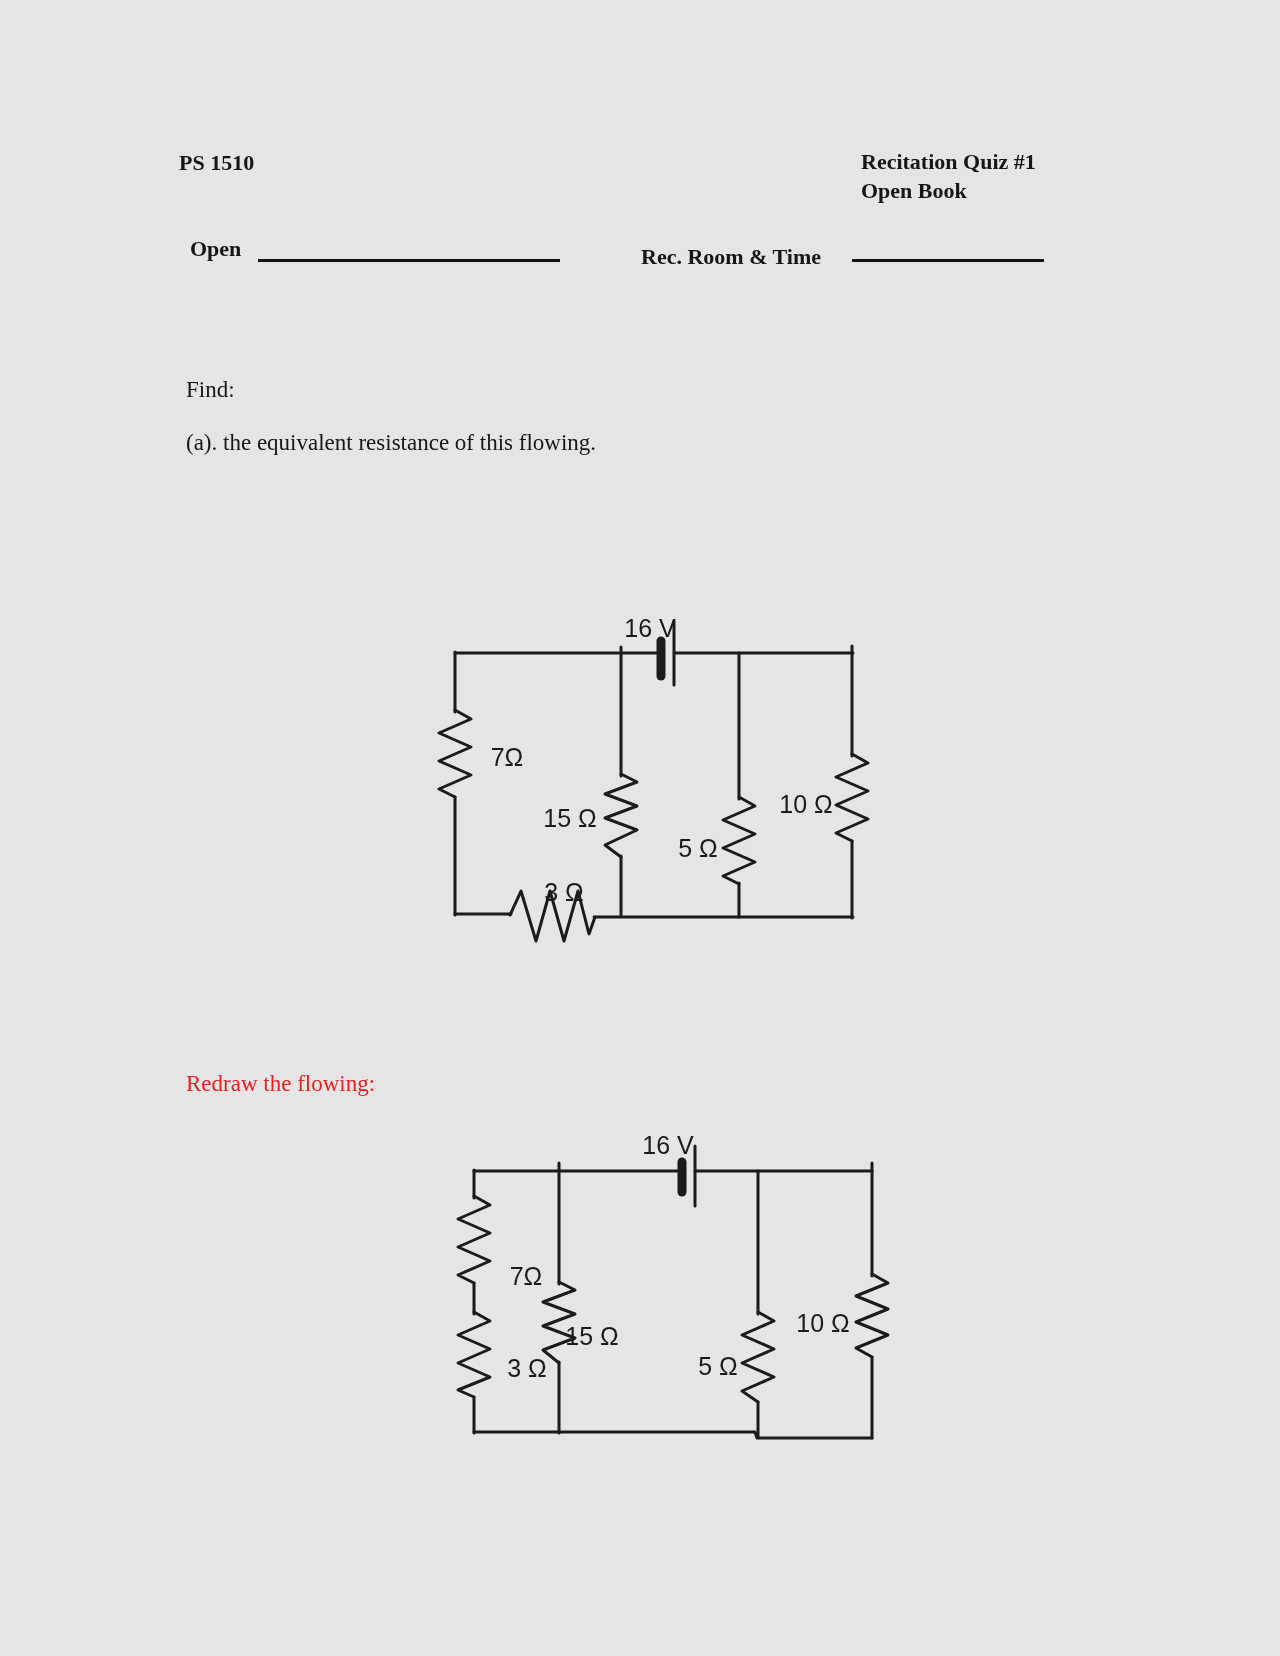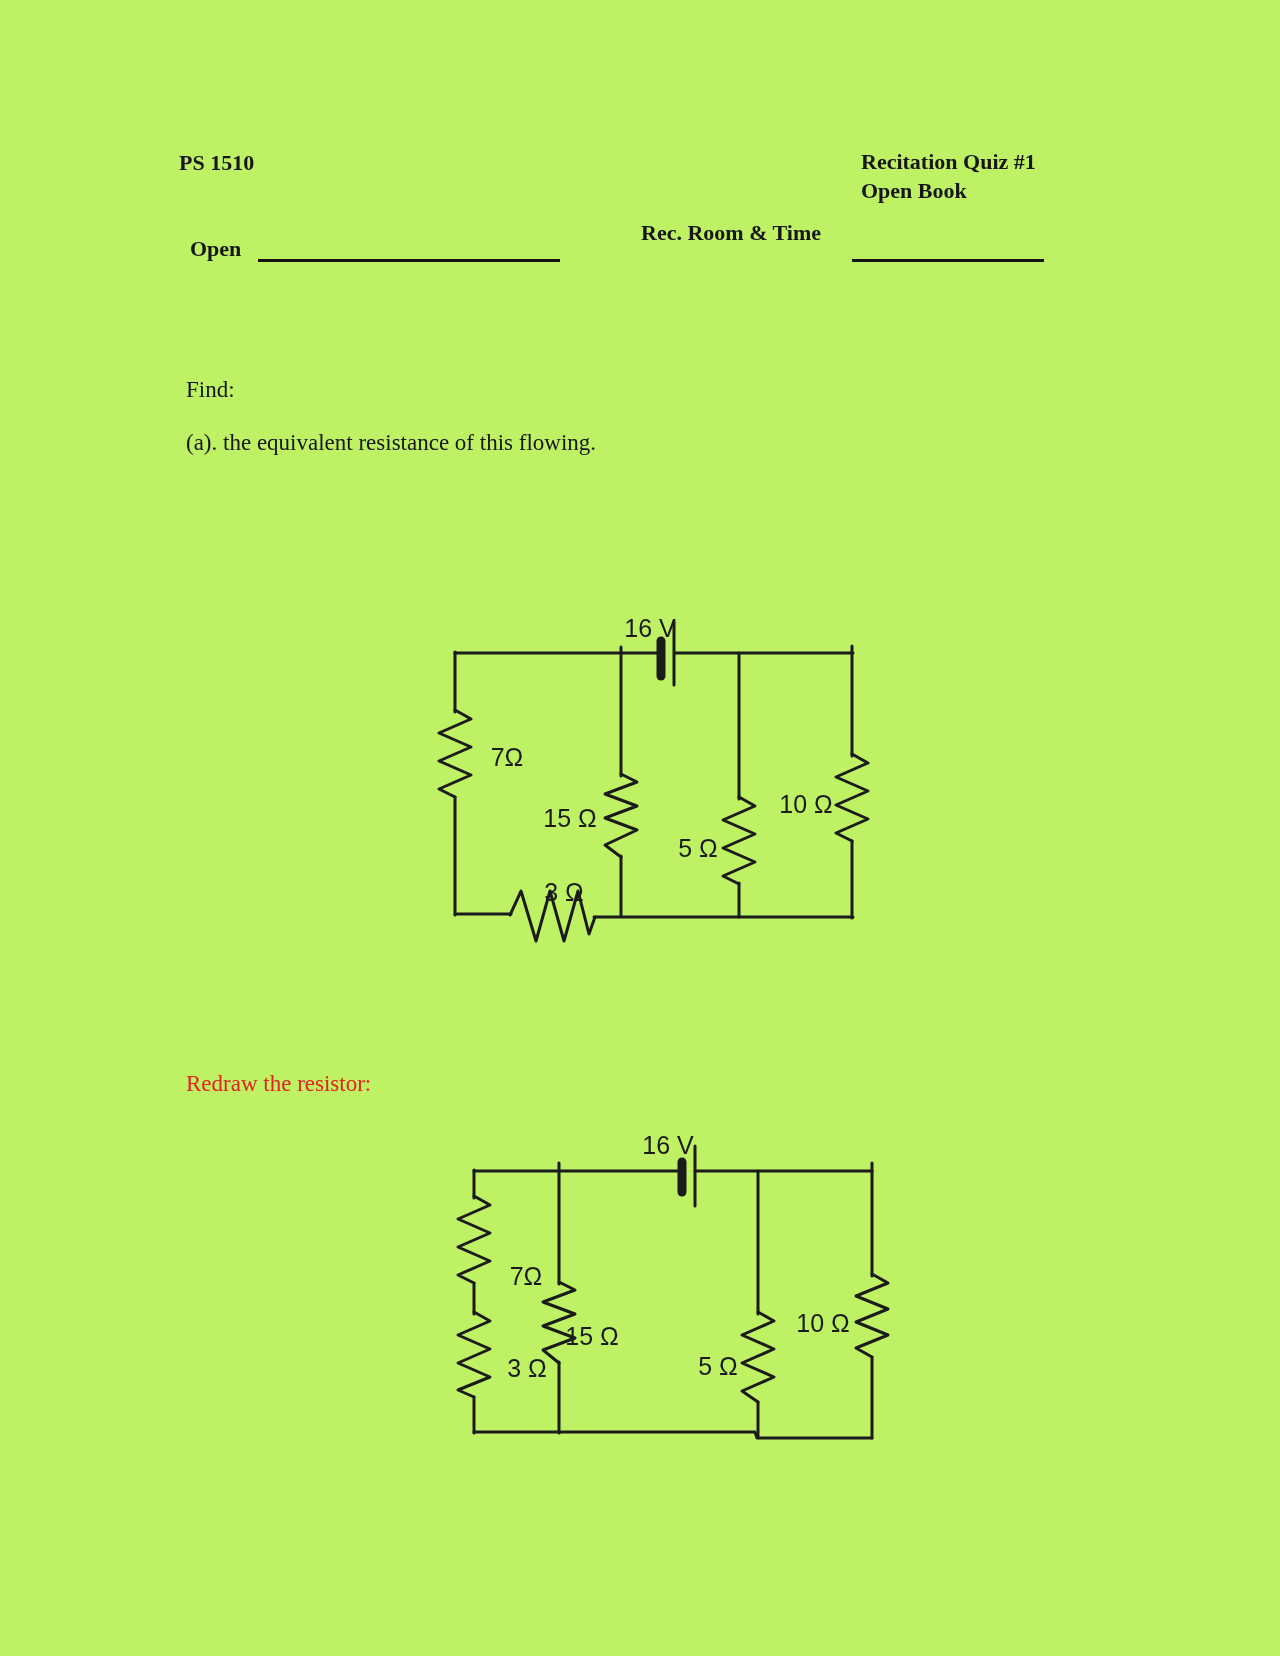--- a/index.html
+++ b/index.html
@@ -1,19 +1,19 @@
 <!DOCTYPE html>
 <html><head>
 <meta charset="utf-8">
 <style>
   html,body{margin:0;padding:0;background:#888;}
   .page{
     position:relative;
     width:1280px;height:1656px;
-    background:#bef264;
+    background:#e5e5e5;
     overflow:hidden;
     font-family:"Liberation Serif", serif;
     color:#161616;
   }
   .abs{position:absolute;white-space:nowrap;}
   .body-text{font-size:23px;}
   .head-text{font-size:22px;font-weight:bold;}
   .red{color:#e42222;}
   .hline{position:absolute;height:0;border-bottom:3px solid #141414;}
   svg{position:absolute;left:0;top:0;}
@@ -28,27 +28,27 @@
 <body>
 
 <div class="page">
 
   <div class="abs head-text" style="left:179px;top:150px;">PS 1510</div>
   <div class="abs head-text" style="left:861px;top:149px;">Recitation Quiz #1</div>
   <div class="abs head-text" style="left:861px;top:178px;">Open Book</div>
 
   <div class="abs head-text" style="left:190px;top:236px;">Open</div>
   <div class="hline" style="left:258px;top:259px;width:302px;"></div>
-  <div class="abs head-text" style="left:641px;top:220px;">Rec. Room &amp; Time</div>
+  <div class="abs head-text" style="left:641px;top:244px;">Rec. Room &amp; Time</div>
   <div class="hline" style="left:852px;top:259px;width:192px;"></div>
 
   <div class="abs body-text" style="left:186px;top:377px;">Find:</div>
   <div class="abs body-text" style="left:186px;top:430px;">(a). the equivalent resistance of this flowing.</div>
 
-  <div class="abs body-text red" style="left:186px;top:1071px;">Redraw the resistor:</div>
+  <div class="abs body-text red" style="left:186px;top:1071px;">Redraw the flowing:</div>
 
   <svg width="1280" height="1656" viewBox="0 0 1280 1656">
 
     <g>
 
       <path d="M455,653 H657"></path>
       <path d="M675,653 H853"></path>
       <path class="thickbar" d="M661,641 V676"></path>
       <path d="M674,621 V685"></path>
       <text x="650" y="637">16 V</text>

